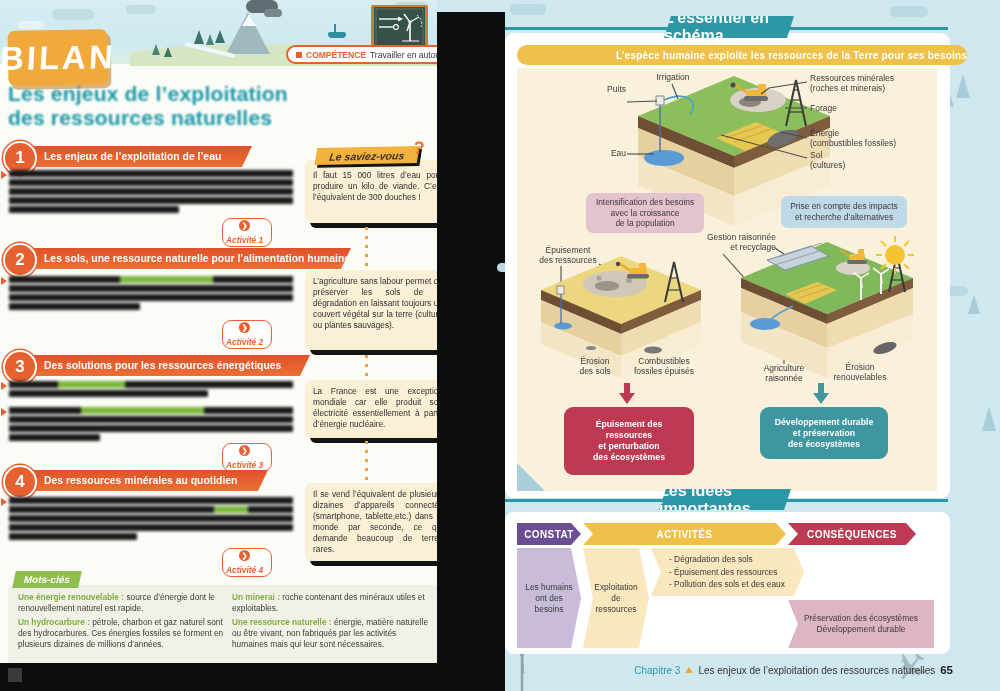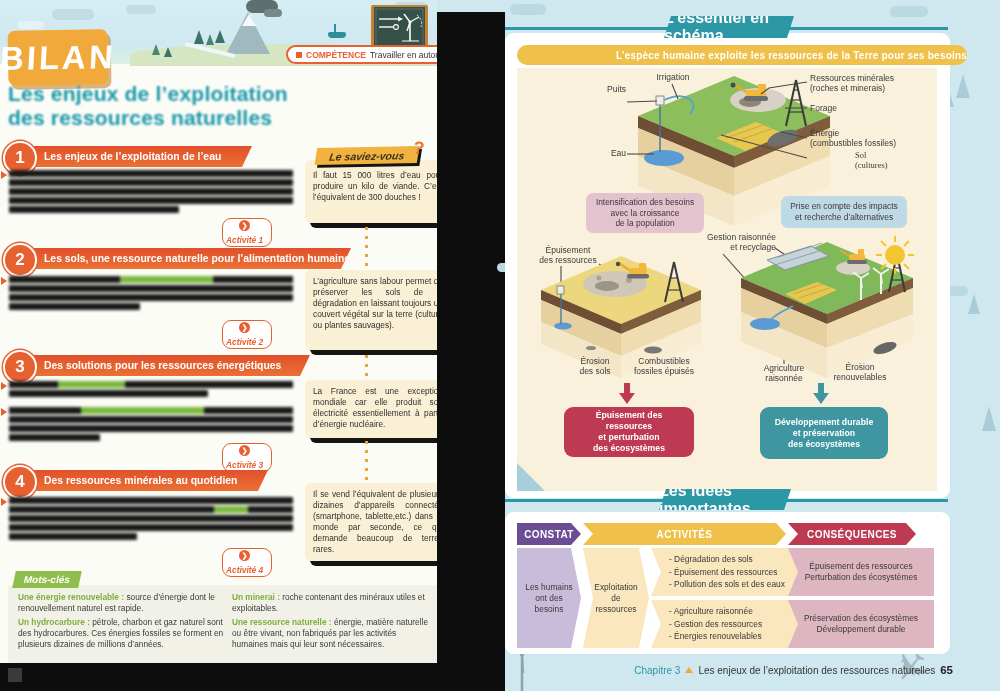--- a/index.html
+++ b/index.html
@@ -368,21 +368,21 @@
   <div class="abs lbl right" style="left:604px;top:148px;width:22px;"><span>Eau</span></div>
   <div class="abs lbl" style="left:810px;top:73px;width:110px;">
     <div>Ressources minérales</div>
       <div>(roches et minerais)</div>
   </div>
   <div class="abs lbl" style="left:810px;top:103px;width:60px;"><span>Forage</span></div>
   <div class="abs lbl" style="left:810px;top:128px;width:120px;">
     <div>Énergie</div>
       <div>(combustibles fossiles)</div>
   </div>
-  <div class="abs lbl" style="left:855px;top:150px;width:70px;font-family:Liberation Serif, serif;">
+  <div class="abs lbl" style="left:810px;top:150px;width:70px;">
     <div>Sol</div>
       <div>(cultures)</div>
   </div>
 
   <div class="abs softbox" style="left:566px;top:193px;width:118px;height:40px;background:#E3C3CE;">
     <span>Intensification des besoins</span>
       <span>avec la croissance</span>
       <span>de la population</span>
   </div>
   <div class="abs softbox" style="left:761px;top:196px;width:126px;height:32px;background:#BFDAE7;">
@@ -497,21 +497,21 @@
     <div>Agriculture</div>
       <div>raisonnée</div>
   </div>
   <div class="abs lbl center" style="left:820px;top:362px;width:80px;">
     <div>Érosion</div>
       <div>renouvelables</div>
   </div>
 
   <div class="abs stem" style="left:624px;top:383px;height:11px;background:#BE3A52;"></div>
   <div class="abs ahead" style="left:619px;top:393px;border-top:11px solid #BE3A52;"></div>
-  <div class="abs resultbox" style="left:564px;top:407px;width:130px;height:50px;background:#BE3A52;">
+  <div class="abs resultbox" style="left:564px;top:407px;width:130px;height:68px;background:#BE3A52;">
     <span>Épuisement des</span>
       <span>ressources</span>
     <span>et perturbation</span>
       <span>des écosystèmes</span>
   </div>
   <div class="abs stem" style="left:818px;top:383px;height:11px;background:#3E96A1;"></div>
   <div class="abs ahead" style="left:813px;top:393px;border-top:11px solid #3E96A1;"></div>
   <div class="abs resultbox" style="left:760px;top:407px;width:128px;height:52px;background:#3E96A1;">
     <span>Développement durable</span>
       <span>et préservation</span>
@@ -542,29 +542,20 @@
   <div class="abs fbody chev-lr" style="left:583px;top:548px;width:66px;height:100px;background:#FBE7BE;">
     <span>Exploitation</span>
       <span>de</span>
       <span>ressources</span>
   </div>
   <div class="abs fbody list chev-lr" style="left:651px;top:548px;width:135px;height:48px;background:#FBE7BE;">
     <span>- Dégradation des sols</span>
       <span>- Épuisement des ressources</span>
       <span>- Pollution des sols et des eaux</span>
   </div>
-  <div class="abs fbody list chev-lr" style="left:651px;top:600px;width:135px;height:48px;background:#FBE7BE;">
-    <span>- Agriculture raisonnée</span>
-      <span>- Gestion des ressources</span>
-      <span>- Énergies renouvelables</span>
-  </div>
-  <div class="abs fbody chev-l" style="left:788px;top:548px;width:146px;height:48px;background:#DEB6C1;">
-    <span>Épuisement des ressources</span>
-      <span>Perturbation des écosystèmes</span>
-  </div>
   <div class="abs fbody chev-l" style="left:788px;top:600px;width:146px;height:48px;background:#DEB6C1;">
     <span>Préservation des écosystèmes</span>
       <span>Développement durable</span>
   </div>
 
   <div class="abs footer" style="left:540px;top:662px;width:413px;height:16px;">
     <span class="chap">Chapitre 3</span>
     <span class="tri"></span>
     <span class="ttl">Les enjeux de l’exploitation des ressources naturelles</span>
     <span class="pg">65</span>

